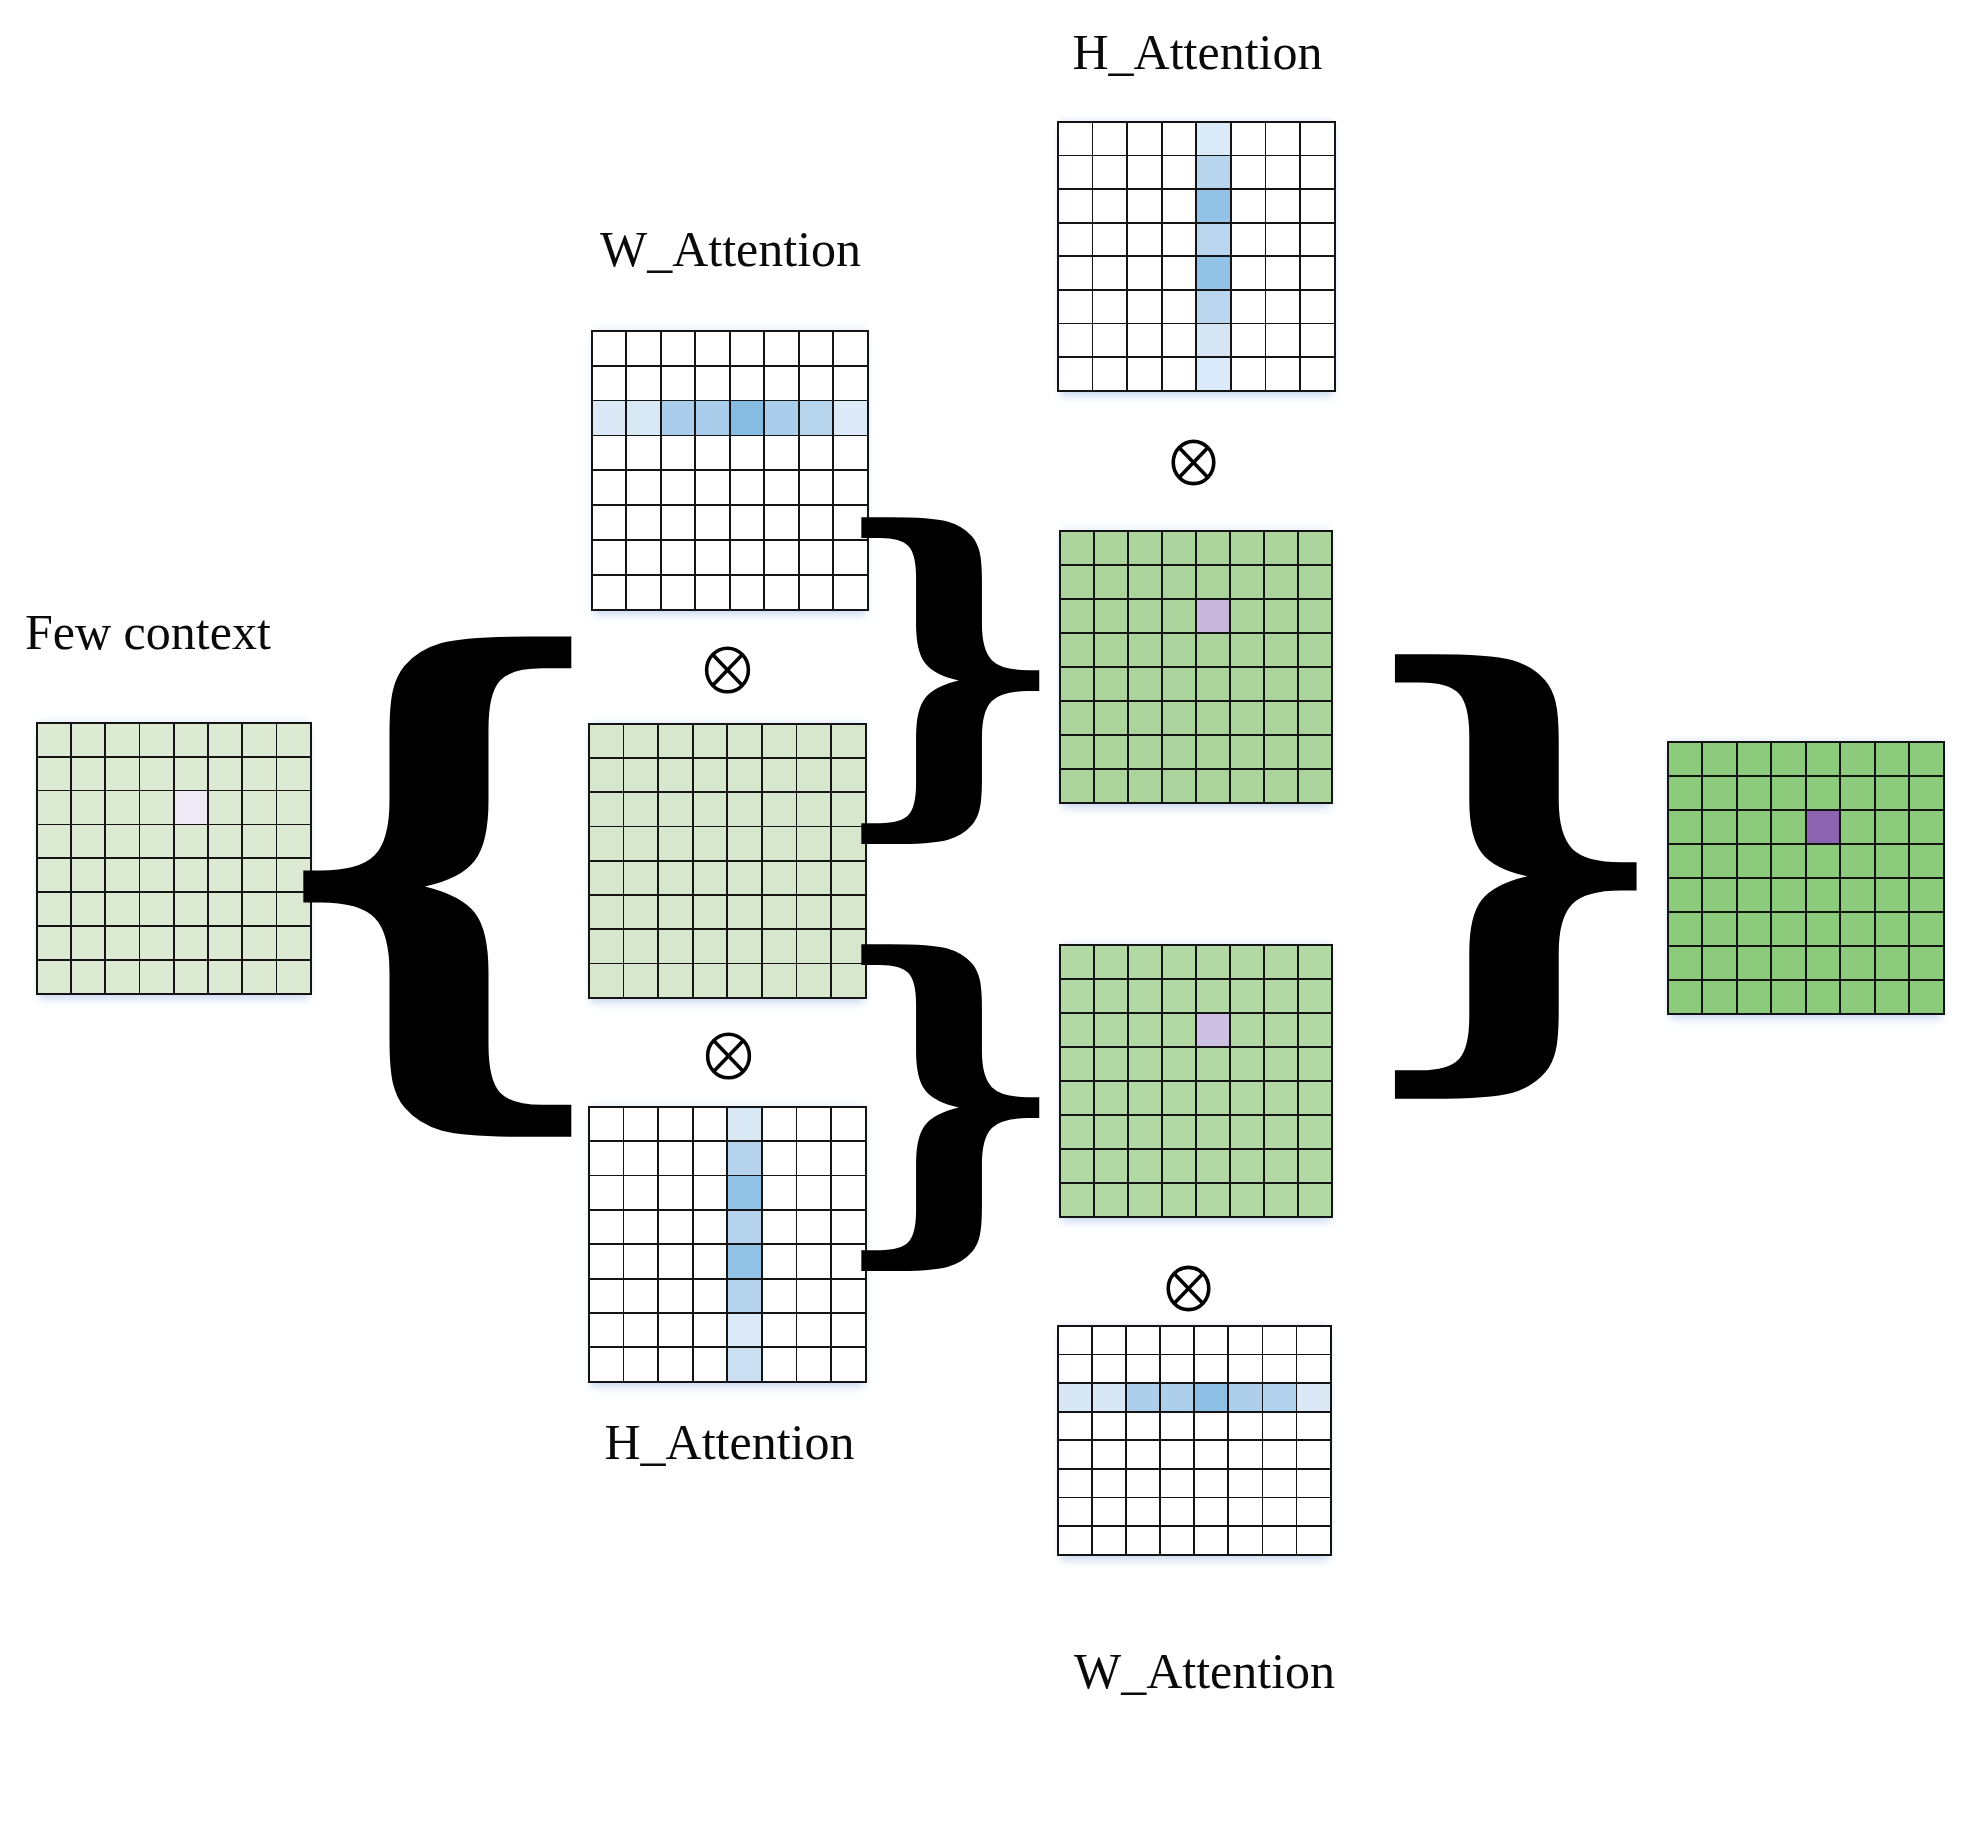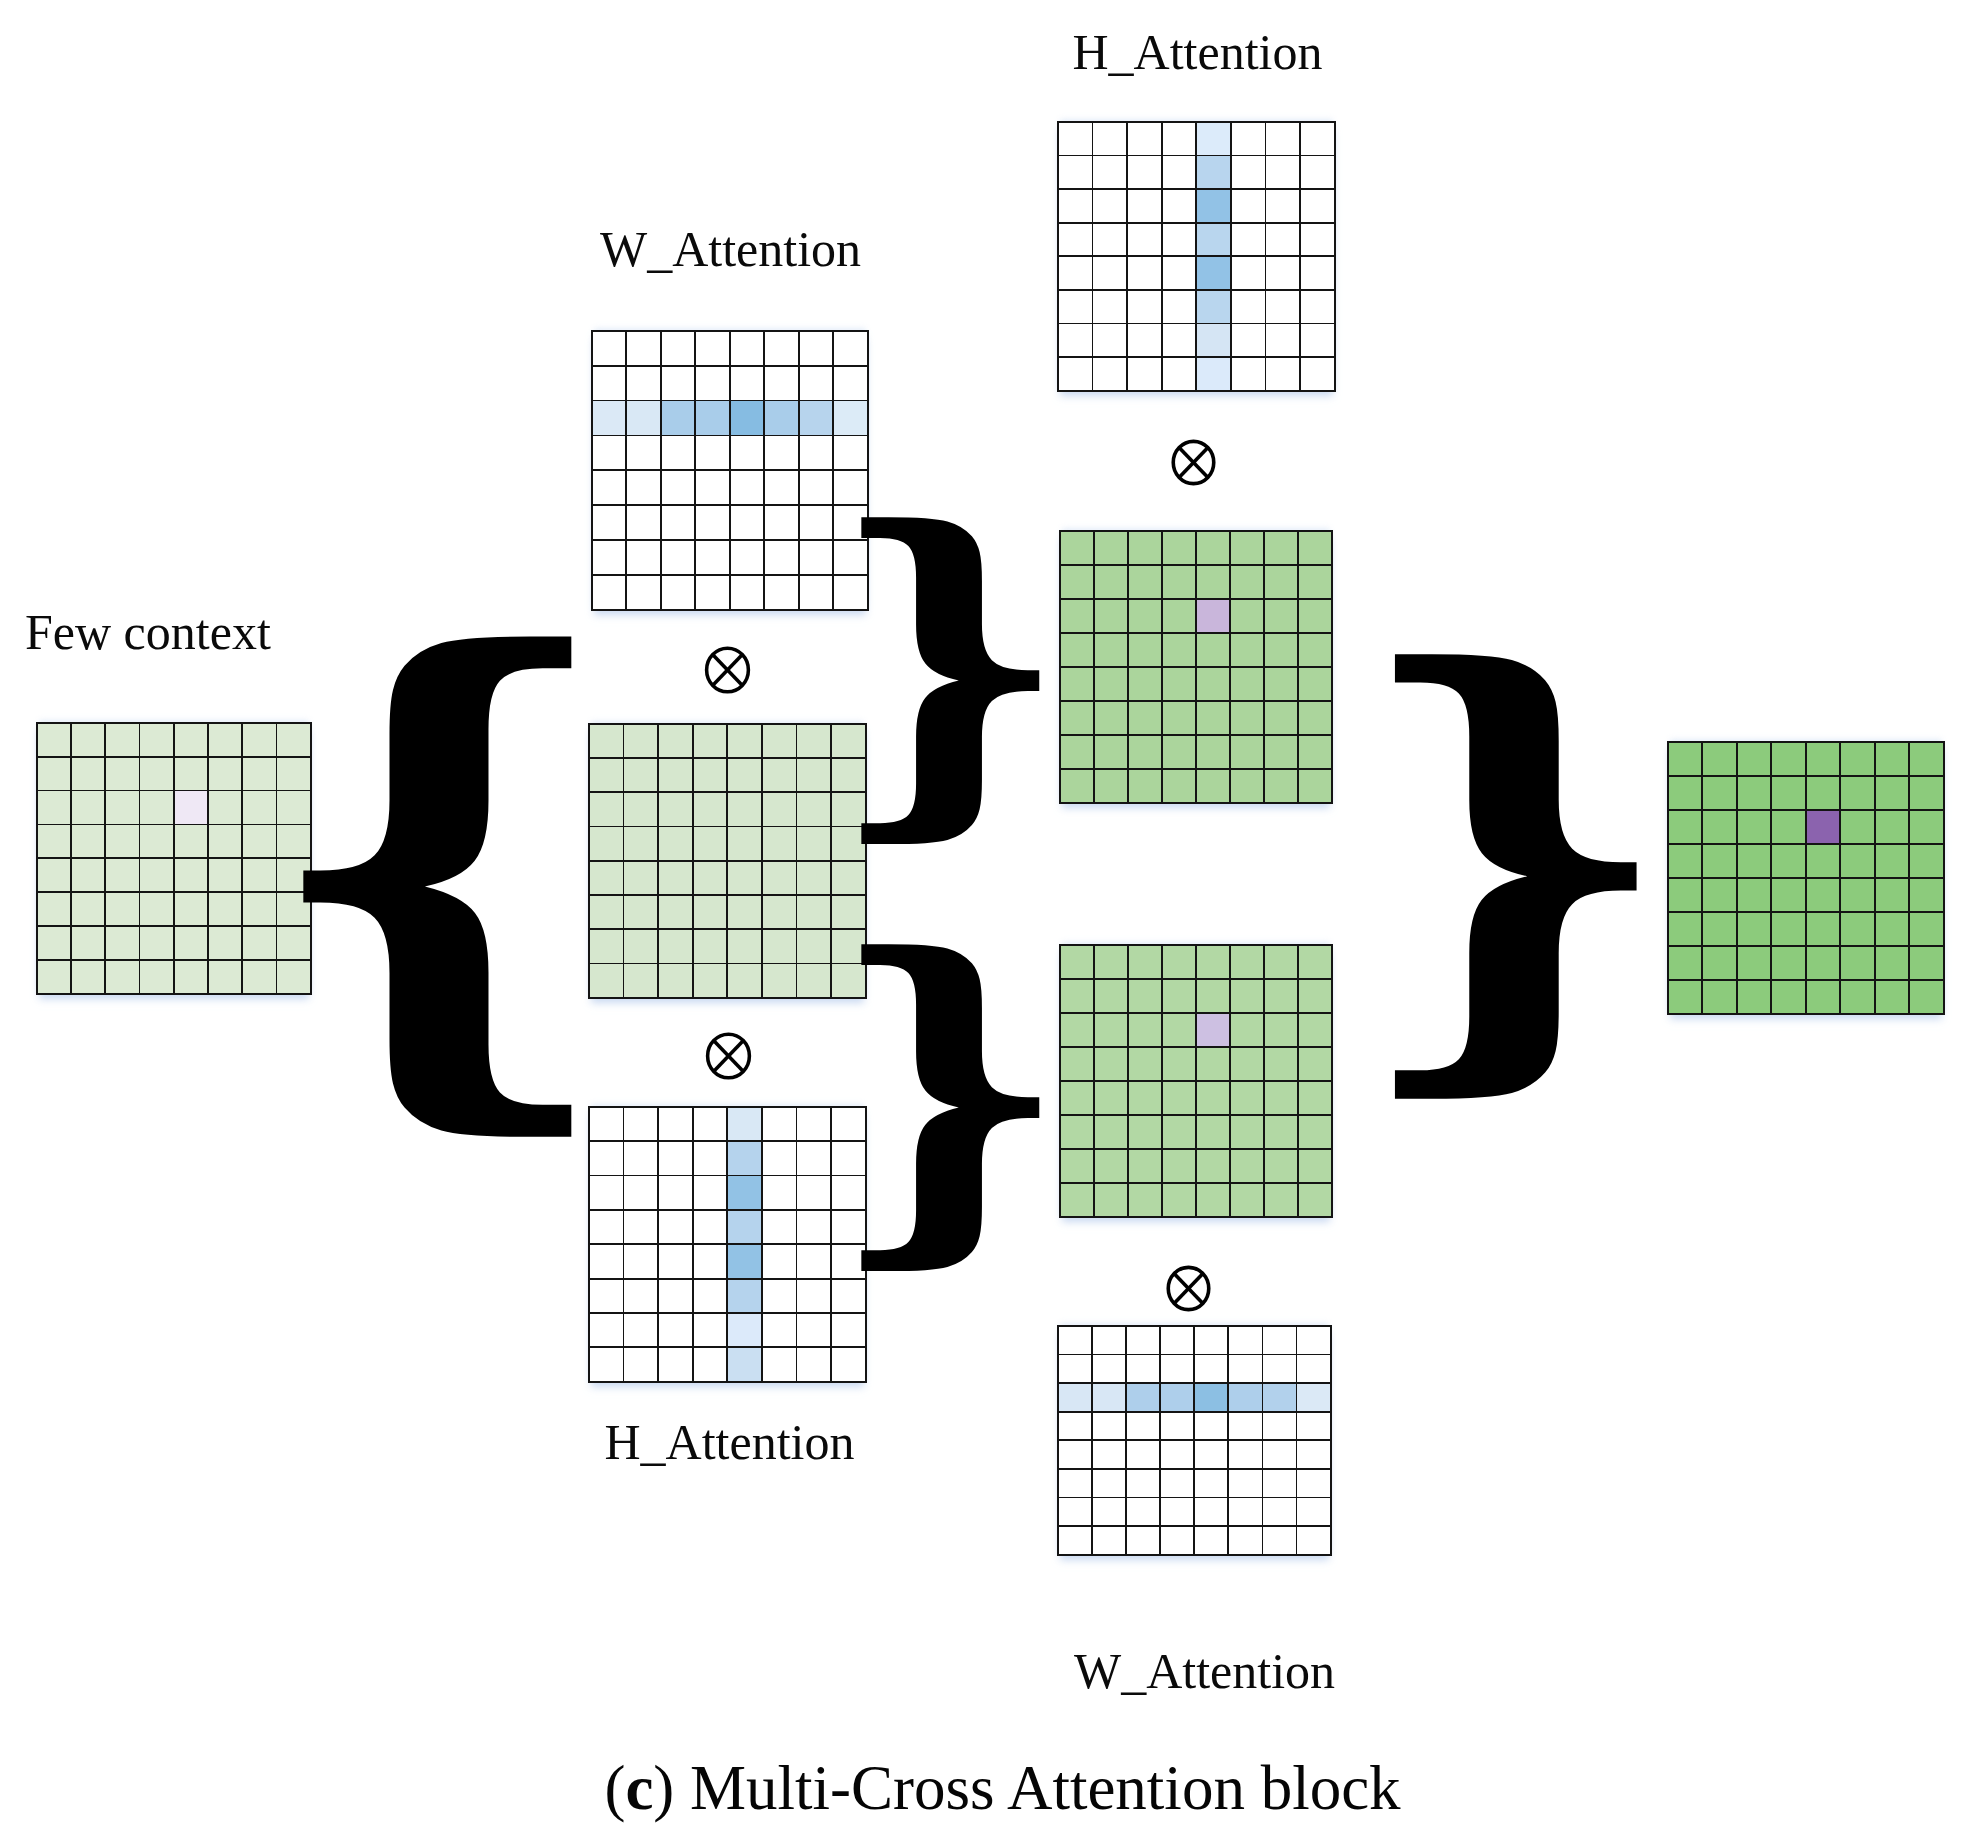--- a/index.html
+++ b/index.html
@@ -693,16 +693,15 @@
       <div class="cell" style="background: rgb(140, 203, 124);"></div>
       <div class="cell" style="background: rgb(140, 203, 124);"></div>
       <div class="cell" style="background: rgb(140, 203, 124);"></div>
       <div class="cell" style="background: rgb(140, 203, 124);"></div>
       <div class="cell" style="background: rgb(140, 203, 124);"></div>
       <div class="cell" style="background: rgb(140, 203, 124);"></div>
       <div class="cell" style="background: rgb(140, 203, 124);"></div>
       <div class="cell" style="background: rgb(140, 203, 124);"></div>
     </div>
 
-  <div class="caption"><span>(</span><b>c</b><span>) Multi-Cross Attention block</span></div>
 
 </div>
 
 
 </body></html>

